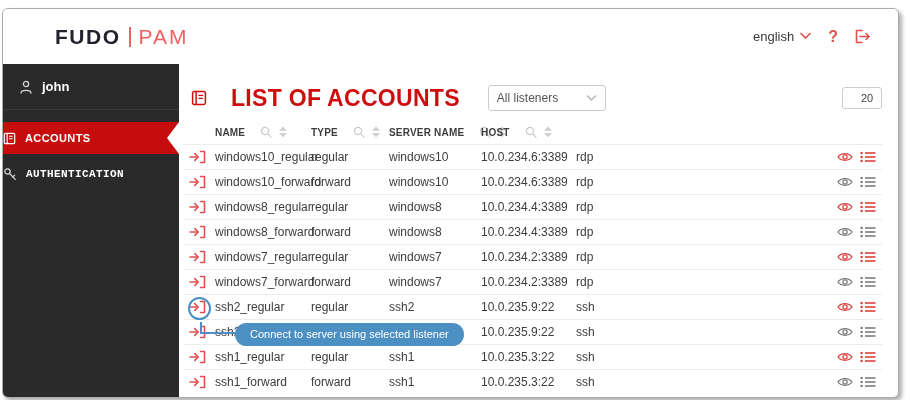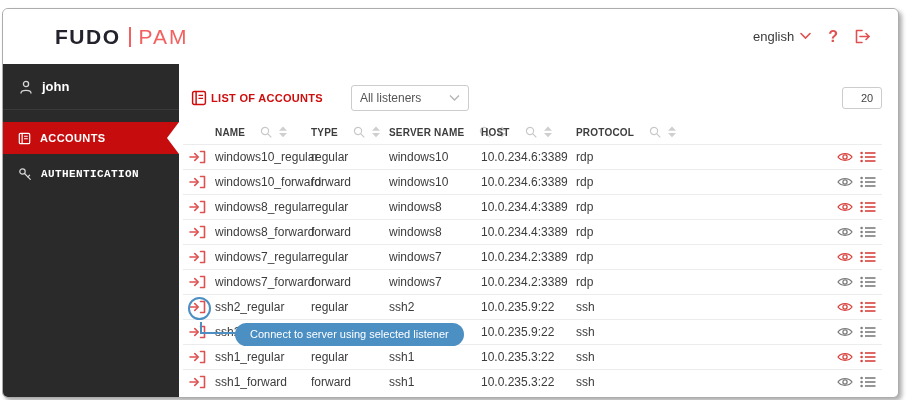--- a/index.html
+++ b/index.html
@@ -16,32 +16,32 @@
   .logo-secondary { font-size:21px; letter-spacing:2px; color:#f2605f; }
   .topbar-right { margin-left:auto; display:flex; align-items:flex-start; gap:17px; }
   .language { display:flex; align-items:center; gap:6px; font-size:13px; color:#3a3a3a; cursor:pointer; }
   .help-q { font-size:16px; font-weight:bold; color:#e05050; cursor:pointer; line-height:1; }
 
   
   .bodyrow { flex:1; display:flex; min-height:0; }
   .sidebar { flex:0 0 176px; background:#2a2a2a; }
   .user-item { height:46px; display:flex; align-items:center; gap:9px; padding-left:16px;
                color:#fff; font-size:13px; font-weight:bold; border-bottom:1px solid #3a3a3a; cursor:pointer; }
-  .nav-item { height:32px; display:flex; align-items:center; gap:9px; padding-left:15px; position:relative;
+  .nav-item { height:32px; display:flex; align-items:center; gap:9px; position:relative;
               color:#fff; font-size:11px; font-weight:bold; letter-spacing:.4px; cursor:pointer; }
   .nav-item.active { background:#c60c0c; margin-top:12px; }
   .nav-item.active::after { content:""; position:absolute; right:0; top:50%; transform:translateY(-50%);
               width:0; height:0; border-top:16px solid transparent; border-bottom:16px solid transparent;
               border-right:12px solid #fff; }
   .nav-item:not(.active) { margin-top:5px; height:30px;font-family:Liberation Mono, monospace; }
 
   
   .main { flex:1; position:relative; background:#fff; padding:18px 16px 0 4px; min-width:0; }
   .toolbar { display:flex; align-items:center; height:32px; margin-bottom:4px; padding-left:8px; }
-  .page-title { display:flex; align-items:center; gap:4px; color:#cf0d0d; font-size:11px; font-weight:bold; letter-spacing:.3px; }
+  .page-title { display:flex; align-items:center; gap:24px; color:#cf0d0d; font-size:23px; font-weight:bold; letter-spacing:.3px; }
   .selectbox { display:flex; align-items:center; justify-content:space-between; border:1px solid #ccc;
                border-radius:3px; background:#fff; color:#555; cursor:pointer; }
   .listener-select { width:118px; height:26px; margin-left:28px; padding:0 8px; font-size:12px; }
   .pagesize-select { margin-left:auto; width:40px; height:22px; padding:0 18px; font-size:11px; color:#444; }
 
   .grid { display:grid; grid-template-columns:26px 96px 78px 92px 95px 1fr 54px; padding-left:6px; align-items:center; }
   .thead { height:24px; margin-top:6px; }
   .th { display:flex; align-items:center; font-size:10px; font-weight:bold; color:#3d3d3d; letter-spacing:.2px; white-space:nowrap; }
   .th-icons { display:flex; align-items:center; gap:5px; margin-left:15px; }
   .trow { height:25px; border-top:1px solid #ececec; font-size:12px; color:#3c3c3c; cursor:pointer; }
@@ -188,33 +188,20 @@
             <svg width="13" height="13" viewBox="0 0 13 13">
                 <circle cx="5" cy="5" r="3.6" fill="none" stroke="#c9c9c9" stroke-width="1.2"></circle>
                 <line x1="7.8" y1="7.8" x2="11.3" y2="11.3" stroke="#c9c9c9" stroke-width="1.2"></line>
               </svg>
             <svg width="10" height="12" viewBox="0 0 10 12">
                 <polygon points="5,0.5 9,4.8 1,4.8" fill="#cfcfcf"></polygon>
                 <polygon points="1,7 9,7 5,11.3" fill="#cfcfcf"></polygon>
               </svg>
           </span>
         </span>
-        <span class="th">
-          <span>PROTOCOL</span>
-          <span class="th-icons">
-            <svg width="13" height="13" viewBox="0 0 13 13">
-                <circle cx="5" cy="5" r="3.6" fill="none" stroke="#c9c9c9" stroke-width="1.2"></circle>
-                <line x1="7.8" y1="7.8" x2="11.3" y2="11.3" stroke="#c9c9c9" stroke-width="1.2"></line>
-              </svg>
-            <svg width="10" height="12" viewBox="0 0 10 12">
-                <polygon points="5,0.5 9,4.8 1,4.8" fill="#cfcfcf"></polygon>
-                <polygon points="1,7 9,7 5,11.3" fill="#cfcfcf"></polygon>
-              </svg>
-          </span>
-        </span>
         <span></span>
       </div>
 
       <div>
   <div class="grid trow accent-red">
     <span class="connect-ic">
       <svg width="17" height="14" viewBox="0 0 17 14" style="cursor:pointer">
         <line x1="1" y1="7" x2="8.5" y2="7" stroke="currentColor" stroke-width="1.6" stroke-linecap="round"></line>
         <polyline points="5.8,3.6 9.2,7 5.8,10.4" fill="none" stroke="currentColor" stroke-width="1.6" stroke-linecap="round" stroke-linejoin="round"></polyline>
         <polyline points="11.5,1.5 15.5,1.5 15.5,12.5 11.5,12.5" fill="none" stroke="currentColor" stroke-width="1.6" stroke-linecap="round" stroke-linejoin="round"></polyline>

